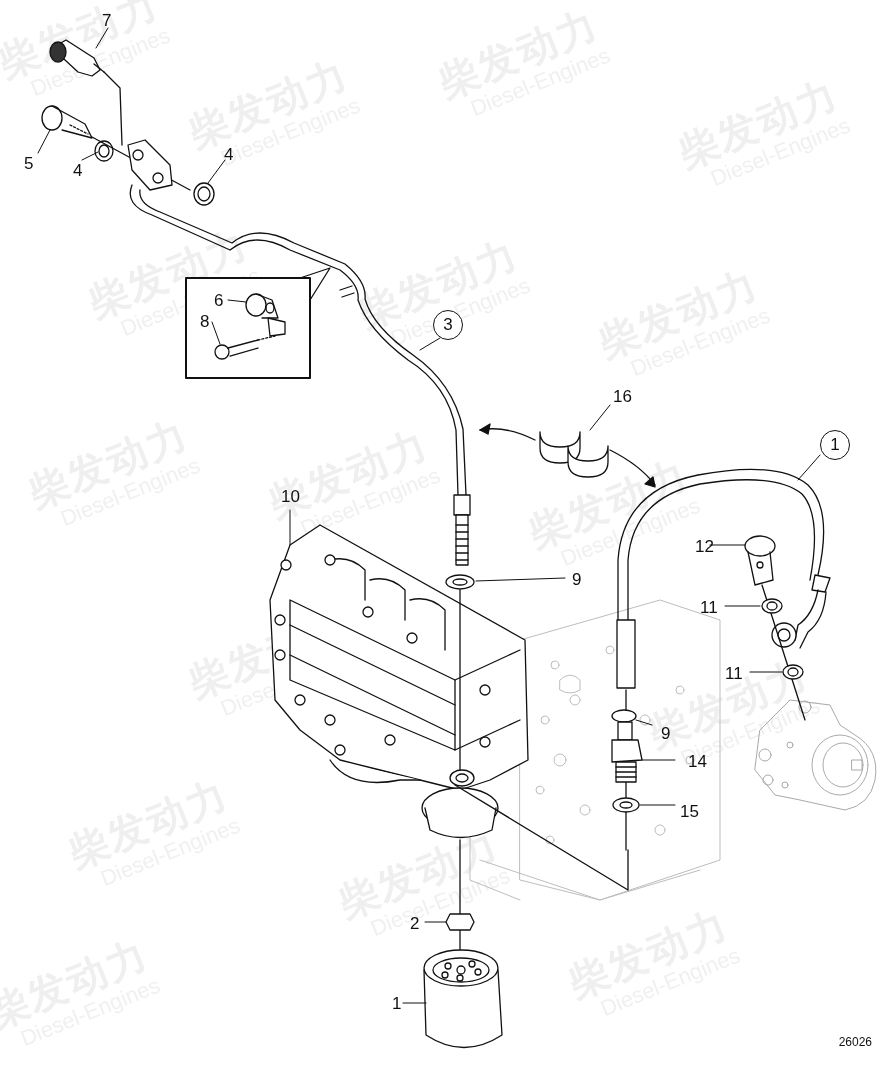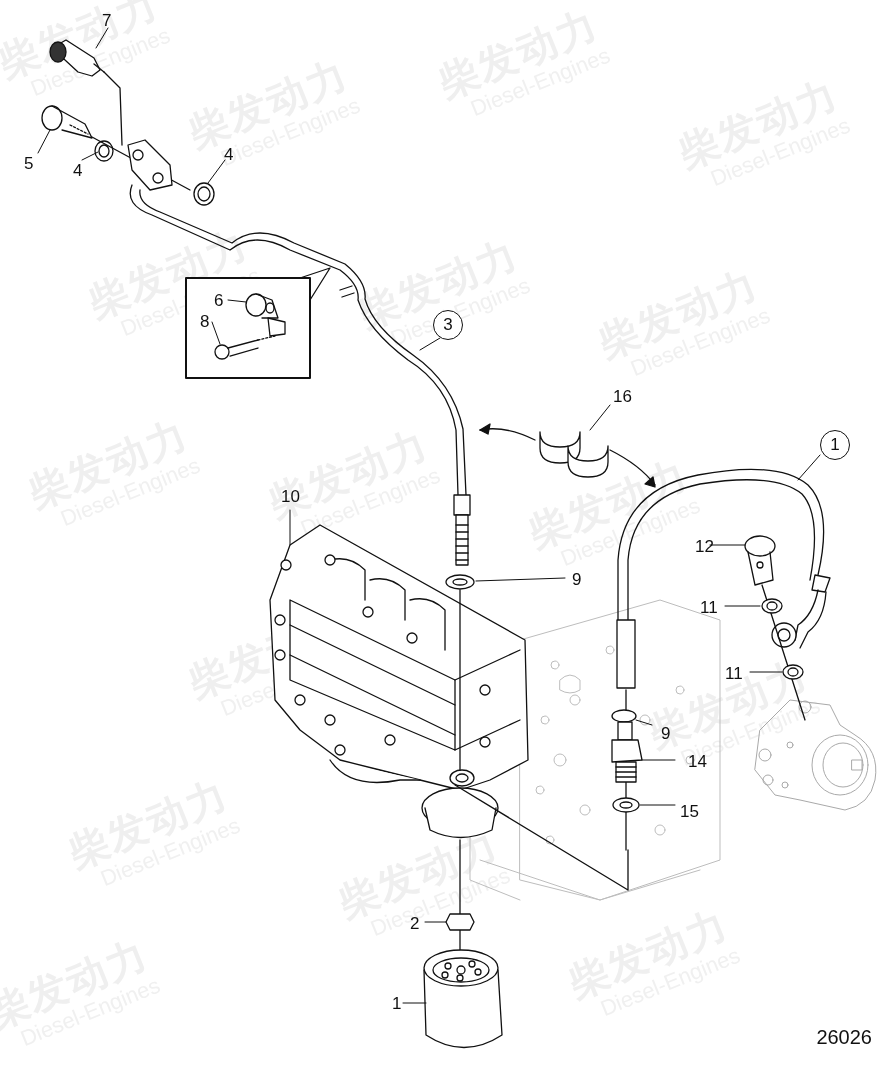--- a/index.html
+++ b/index.html
@@ -5,21 +5,21 @@
   html, body { margin:0; padding:0; background:#ffffff; }
   body { width:890px; height:1067px; overflow:hidden; position:relative;
          font-family:"Liberation Sans", sans-serif; }
   #canvas { position:absolute; left:0; top:0; width:890px; height:1067px; }
   .wm { position:absolute; pointer-events:none; transform:rotate(-22deg); transform-origin:left top; }
   .wm-cn { font-family:"DejaVu Sans", sans-serif; font-weight:bold; font-size:40px; color:#efefef; letter-spacing:2px; white-space:nowrap; }
   .wm-en { font-family:"Liberation Sans", sans-serif; font-size:22px; color:#f0f0f0; white-space:nowrap; margin-left:20px; margin-top:-6px; }
   .lbl { position:absolute; font-size:17px; color:#111; line-height:1; }
   .circ { position:absolute; width:30px; height:30px; border:1.4px solid #111; border-radius:50%;
           display:flex; align-items:center; justify-content:center; font-size:17px; color:#111; box-sizing:border-box; background:#fff; }
-  .figno { position:absolute; right:18px; bottom:18px; font-size:20px; color:#111; }
+  .figno { position:absolute; right:18px; bottom:18px; font-size:12px; color:#111; }
 </style>
 </head>
 <body>
 
 <div id="canvas">
 
   <div>
     <div class="wm" style="left:-10px;top:40px;">
         <div class="wm-cn">柴发动力</div>
         <div class="wm-en">Diesel-Engines</div>

